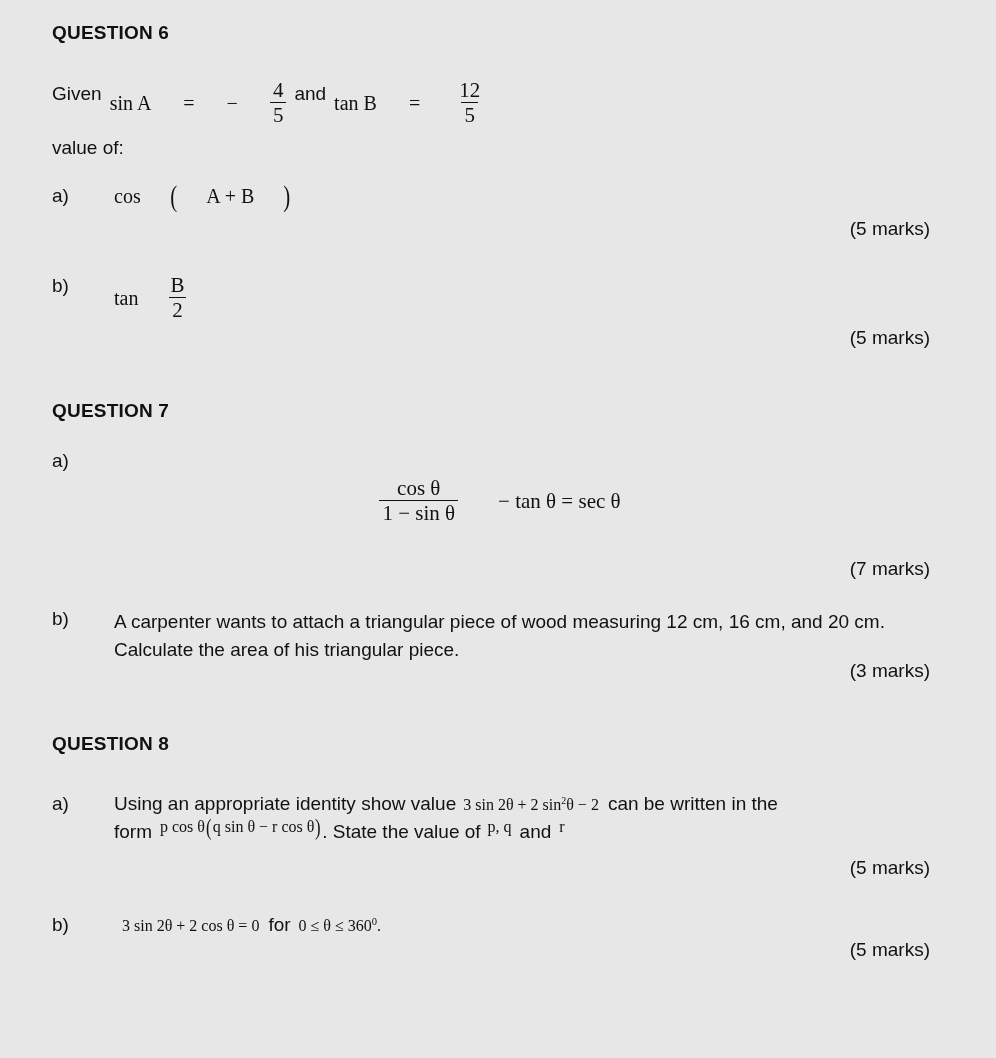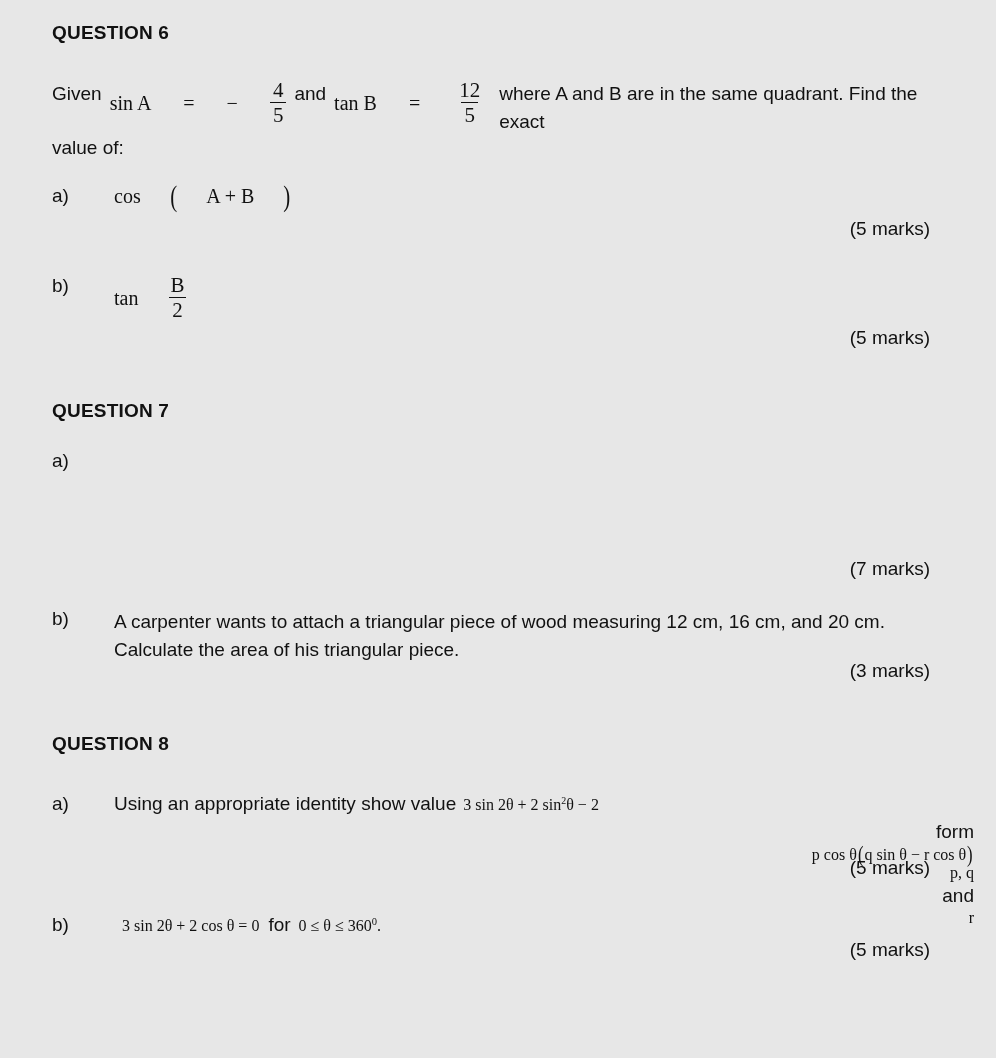--- a/index.html
+++ b/index.html
@@ -150,21 +150,20 @@
     </span>
     <span class="body-text" style="margin-left:4px;">and</span>
     <span class="math" style="margin-left:8px;">
       <span class="mi">tan B</span>
       <span class="op">=</span>
       <span class="frac big">
         <span class="num">12</span>
         <span class="den">5</span>
       </span>
     </span>
-    <span class="body-text" style="margin-left:12px;">where A and B are in the same quadrant. Find the exact</span>
   </div>
 
   <div class="row" style="left:52px; top:134px;">
     <span class="body-text">value of:</span>
   </div>
 
   <div class="row" style="left:52px; top:185px;">
     <span class="part-label">a)</span>
     <span class="math">
       <span class="mi">cos</span>
@@ -188,20 +187,29 @@
   <div class="marks" style="position:absolute; right:66px; top:327px;">(5 marks)</div>
 
   <div class="row" style="left:52px; top:400px;">
     <div class="q-heading">QUESTION 7</div>
   </div>
 
   <div class="row" style="left:52px; top:450px;">
     <span class="part-label">a)</span>
   </div>
 
+  <div class="centered-math" style="top:478px;">
+    <span class="math" style="font-size:21px;">
+      <span class="frac">
+        <span class="num">cos θ</span>
+        <span class="den">1 − sin θ</span>
+      </span>
+      <span style="margin-left:8px;">− tan θ = sec θ</span>
+    </span>
+  </div>
 
   <div class="marks" style="position:absolute; right:66px; top:558px;">(7 marks)</div>
 
   <div class="row" style="left:52px; top:608px; width:890px;">
     <span class="part-label">b)</span>
     <span class="part-body">
       <span>A carpenter wants to attach a triangular piece of wood measuring 12 cm, 16 cm, and</span>
       <span>20 cm. Calculate the area of his triangular piece.</span>
     </span>
   </div>
@@ -211,30 +219,32 @@
   <div class="row" style="left:52px; top:733px;">
     <div class="q-heading">QUESTION 8</div>
   </div>
 
   <div class="row" style="left:52px; top:790px; width:900px; align-items:baseline;">
     <span class="part-label">a)</span>
     <span class="body-text">Using an appropriate identity show value</span>
     <span class="inline-math" style="margin-left:7px;">
       <span>3 sin 2θ + 2 sin</span><sup class="exp">2</sup><span>θ − 2</span>
     </span>
-  </div>
-
-  <div class="row" style="left:114px; top:818px; width:860px; align-items:flex-end;flex-direction:column;">
+    <span class="body-text" style="margin-left:9px;">can be written in the</span>
+  </div>
+
+  <div class="row" style="left:114px; top:818px; width:860px; align-items:flex-start;">
     <span class="body-text">form</span>
     <span class="inline-math" style="margin-left:8px; display:inline-flex; align-items:center;">
       <span>p cos θ</span>
       <span class="paren">(</span>
       <span>q sin θ − r cos θ</span>
       <span class="paren">)</span>
     </span>
+    <span class="body-text">. State the value of</span>
     <span class="inline-math" style="margin-left:7px;">p, q</span>
     <span class="body-text" style="margin-left:8px;">and</span>
     <span class="inline-math" style="margin-left:8px;">r</span>
   </div>
 
   <div class="marks" style="position:absolute; right:66px; top:857px;">(5 marks)</div>
 
   <div class="row" style="left:52px; top:911px; width:900px; align-items:baseline;">
     <span class="part-label">b)</span>
     <span class="inline-math" style="margin-left:8px;">3 sin 2θ + 2 cos θ = 0</span>

